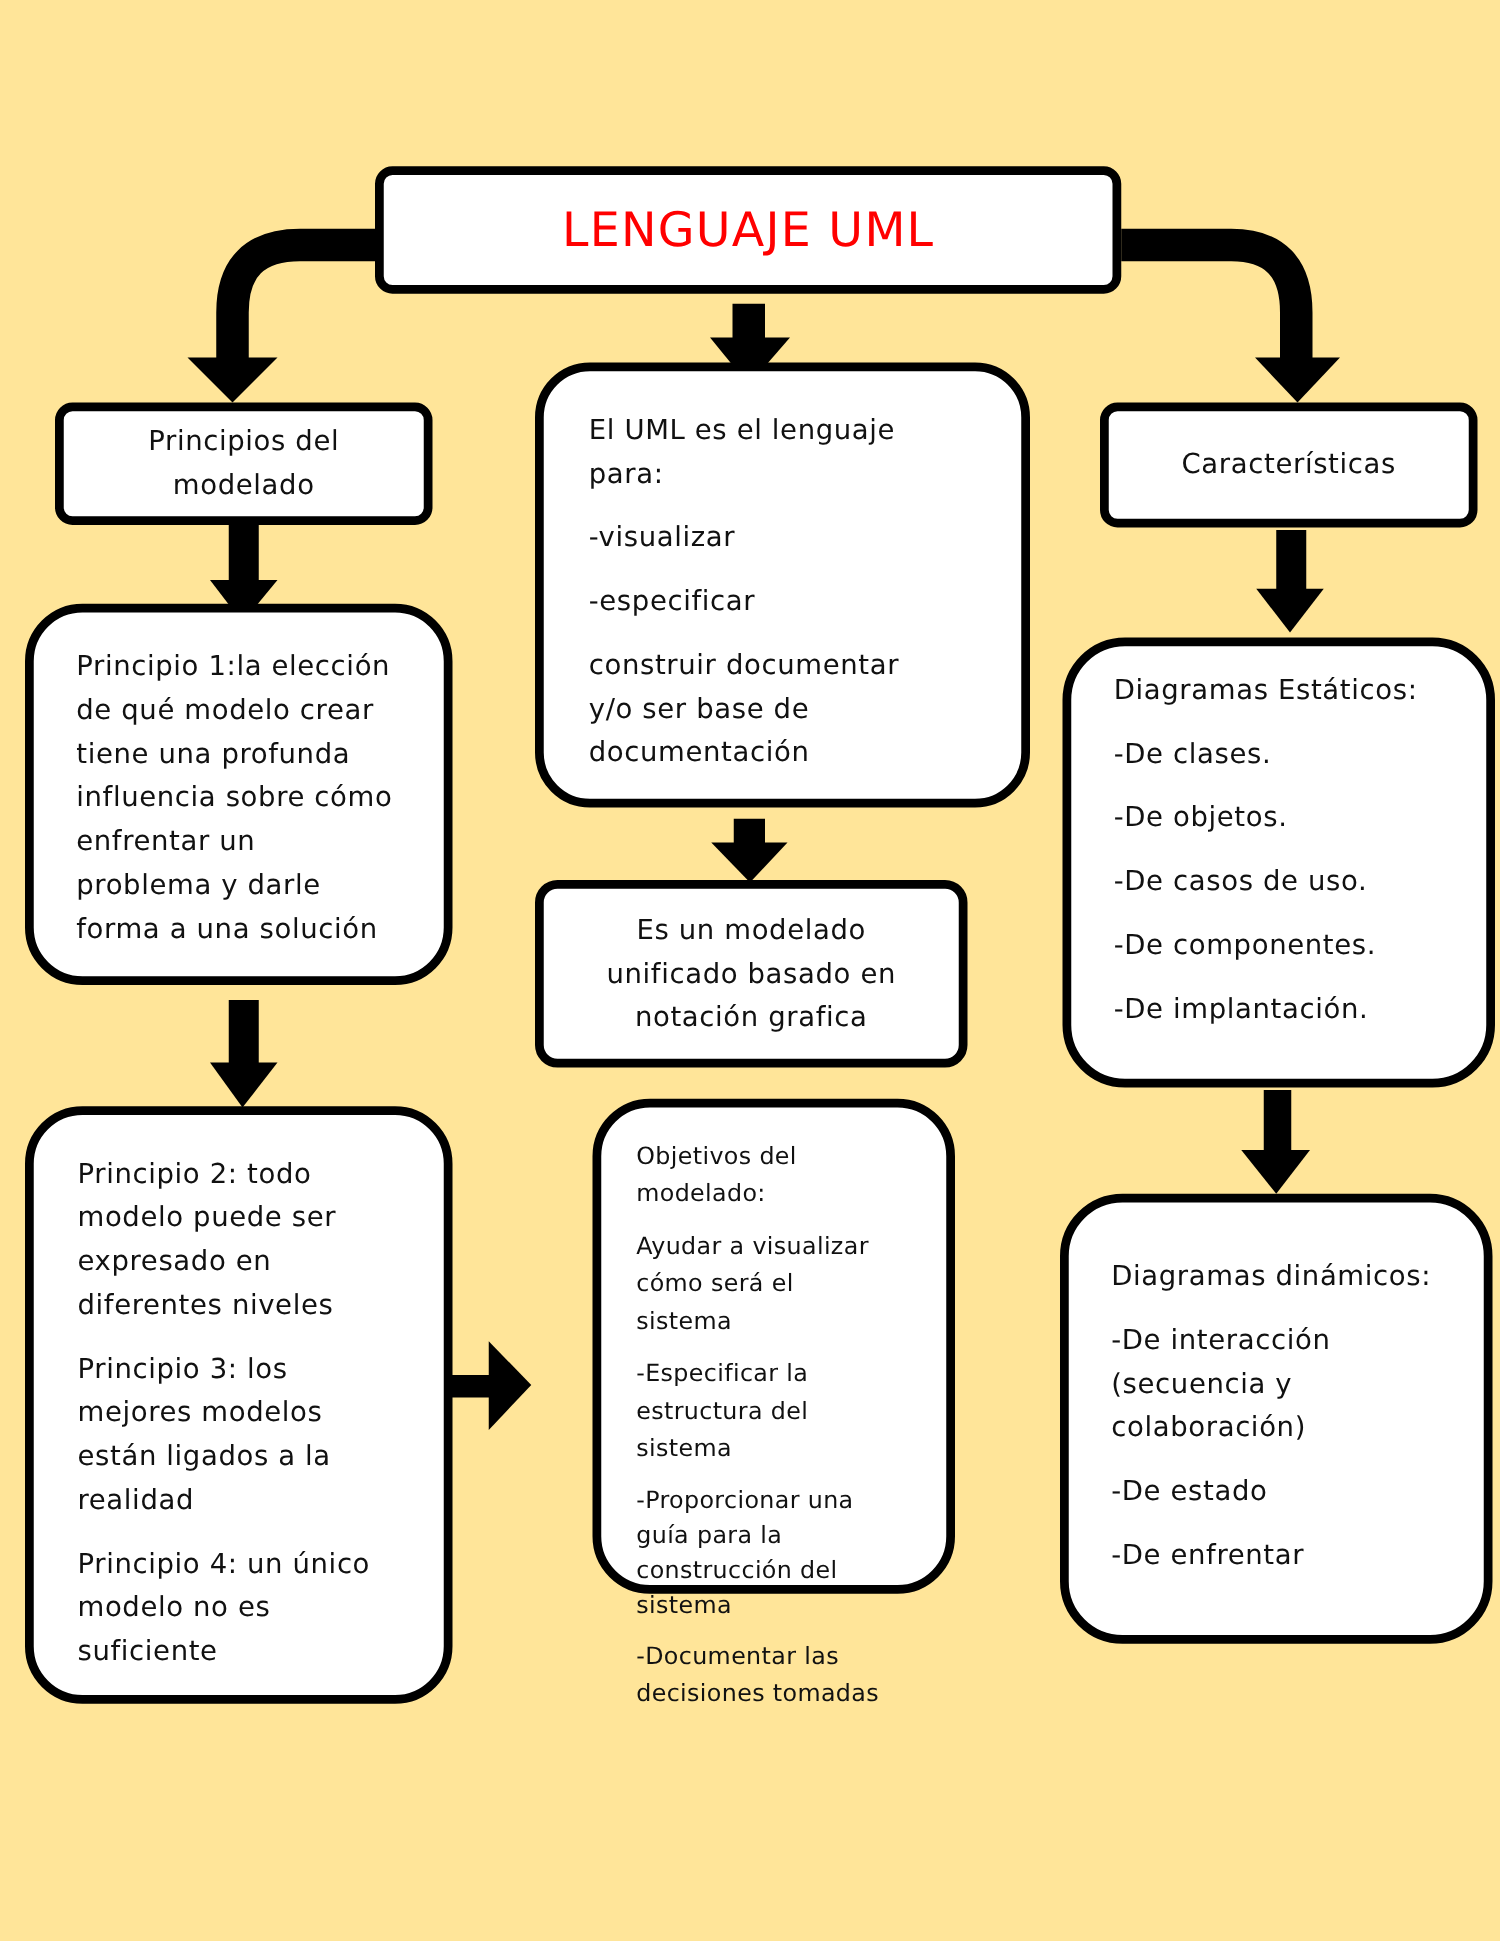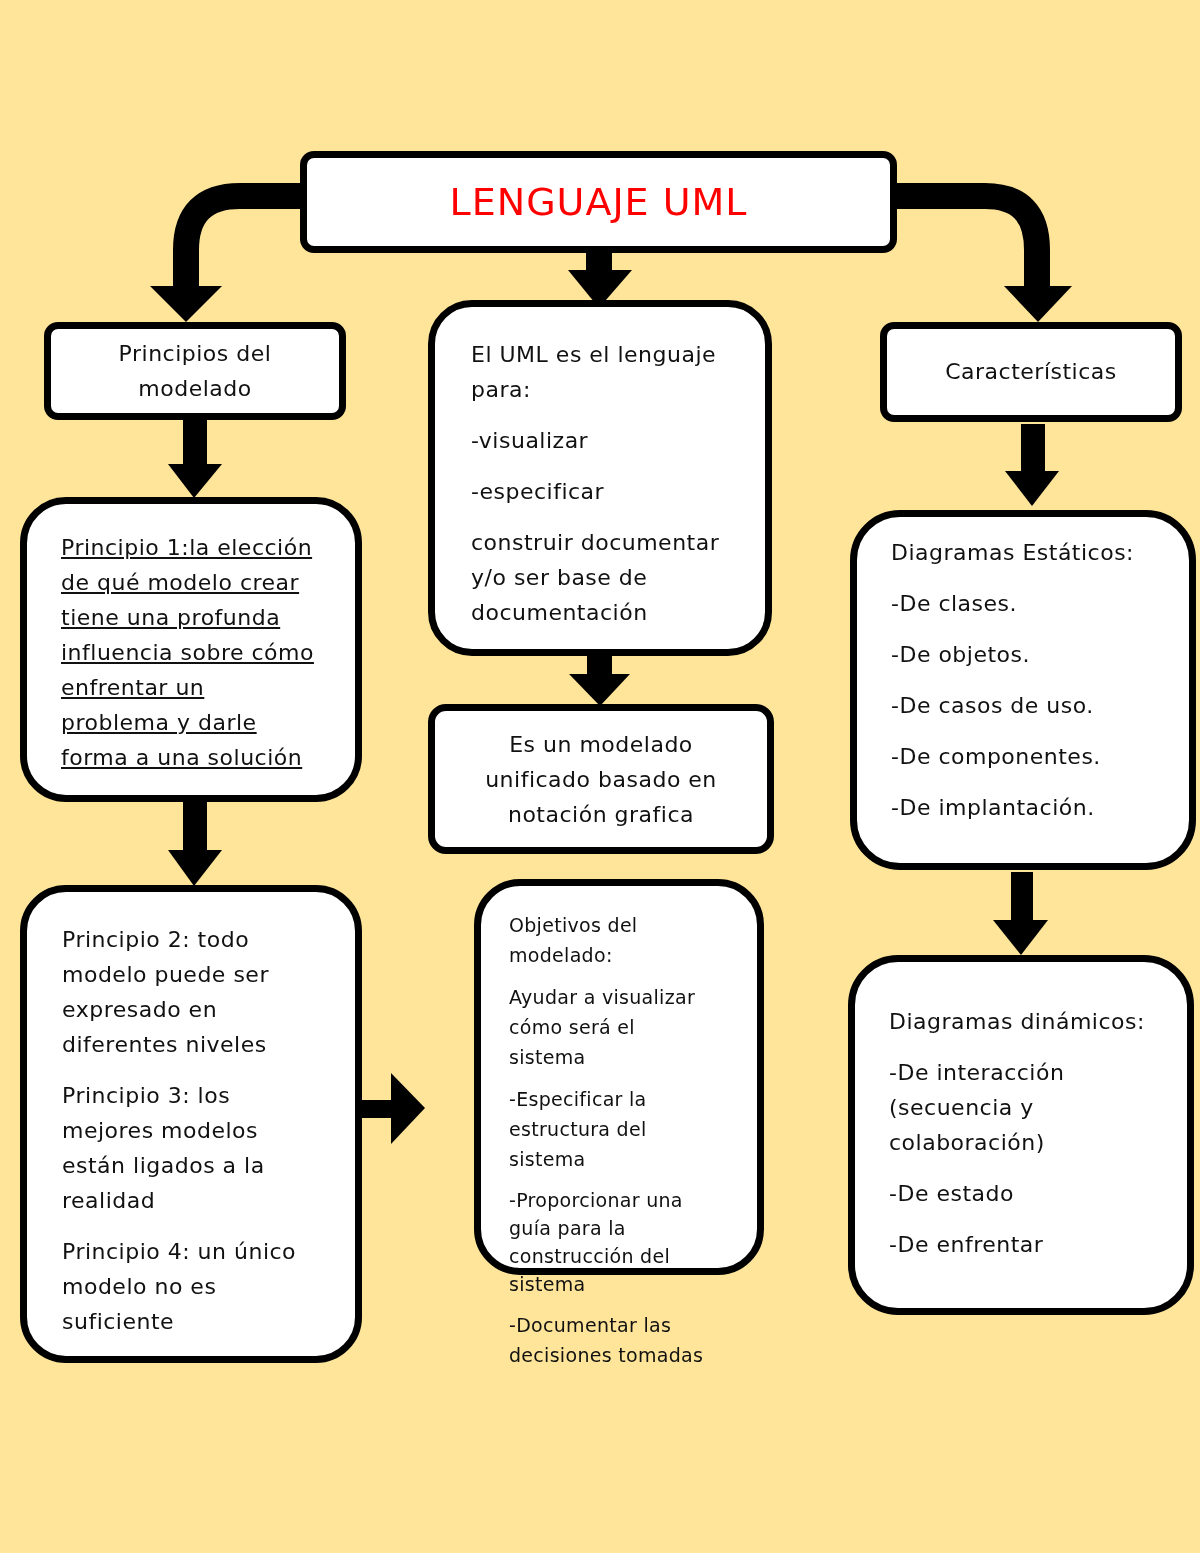--- a/index.html
+++ b/index.html
@@ -11,21 +11,21 @@
     font-family: "DejaVu Sans", sans-serif;
   }
   .box {
     position: absolute;
     background: #ffffff;
     border: 7px solid #000;
     box-sizing: border-box;
     color: #111;
   }
   .title-box {
-    left: 300px; top: 151px; width: 597px; height: 102px;
+    left: 300px; top: 133px; width: 597px; height: 102px;
     border-radius: 14px;
     display: flex; align-items: center; justify-content: center;
   }
   .title-box span {
     color: #ff0000; font-size: 38px; letter-spacing: 1px;
     font-family: "DejaVu Sans", sans-serif;
   }
   .center-text {
     display: flex; flex-direction: column; align-items: center; justify-content: center;
   }
@@ -88,21 +88,21 @@
 
 <div class="box title-box">
   <span>LENGUAJE UML</span>
 </div>
 
 <div class="box center-text txt" style="left:44px; top:322px; width:302px; height:98px; border-radius:14px;">
   <div>Principios del</div>
   <div>modelado</div>
 </div>
 
-<div class="box txt" style="left:20px; top:497px; width:342px; height:305px; border-radius:46px; padding:26px 0 0 34px;text-decoration:underline;">
+<div class="box txt" style="left:20px; top:483px; width:342px; height:305px; border-radius:46px; padding:26px 0 0 34px;">
   <div>Principio 1:la elección</div>
   <div>de qué modelo crear</div>
   <div>tiene una profunda</div>
   <div>influencia sobre cómo</div>
   <div>enfrentar un</div>
   <div>problema y darle</div>
   <div>forma a una solución</div>
 </div>
 
 <div class="box txt" style="left:20px; top:885px; width:342px; height:478px; border-radius:46px; padding:30px 0 0 35px;">
@@ -118,21 +118,21 @@
     <div>están ligados a la</div>
     <div>realidad</div>
   </div>
   <div class="para">
     <div>Principio 4: un único</div>
     <div>modelo no es</div>
     <div>suficiente</div>
   </div>
 </div>
 
-<div class="box txt" style="left:428px; top:300px; width:344px; height:356px; border-radius:44px; padding:30px 0 0 36px;">
+<div class="box txt" style="left:428px; top:290px; width:396px; height:356px; border-radius:44px; padding:30px 0 0 36px;">
   <div class="para">
     <div>El UML es el lenguaje</div>
     <div>para:</div>
   </div>
   <div class="para">
     <div>-visualizar</div>
   </div>
   <div class="para">
     <div>-especificar</div>
   </div>

